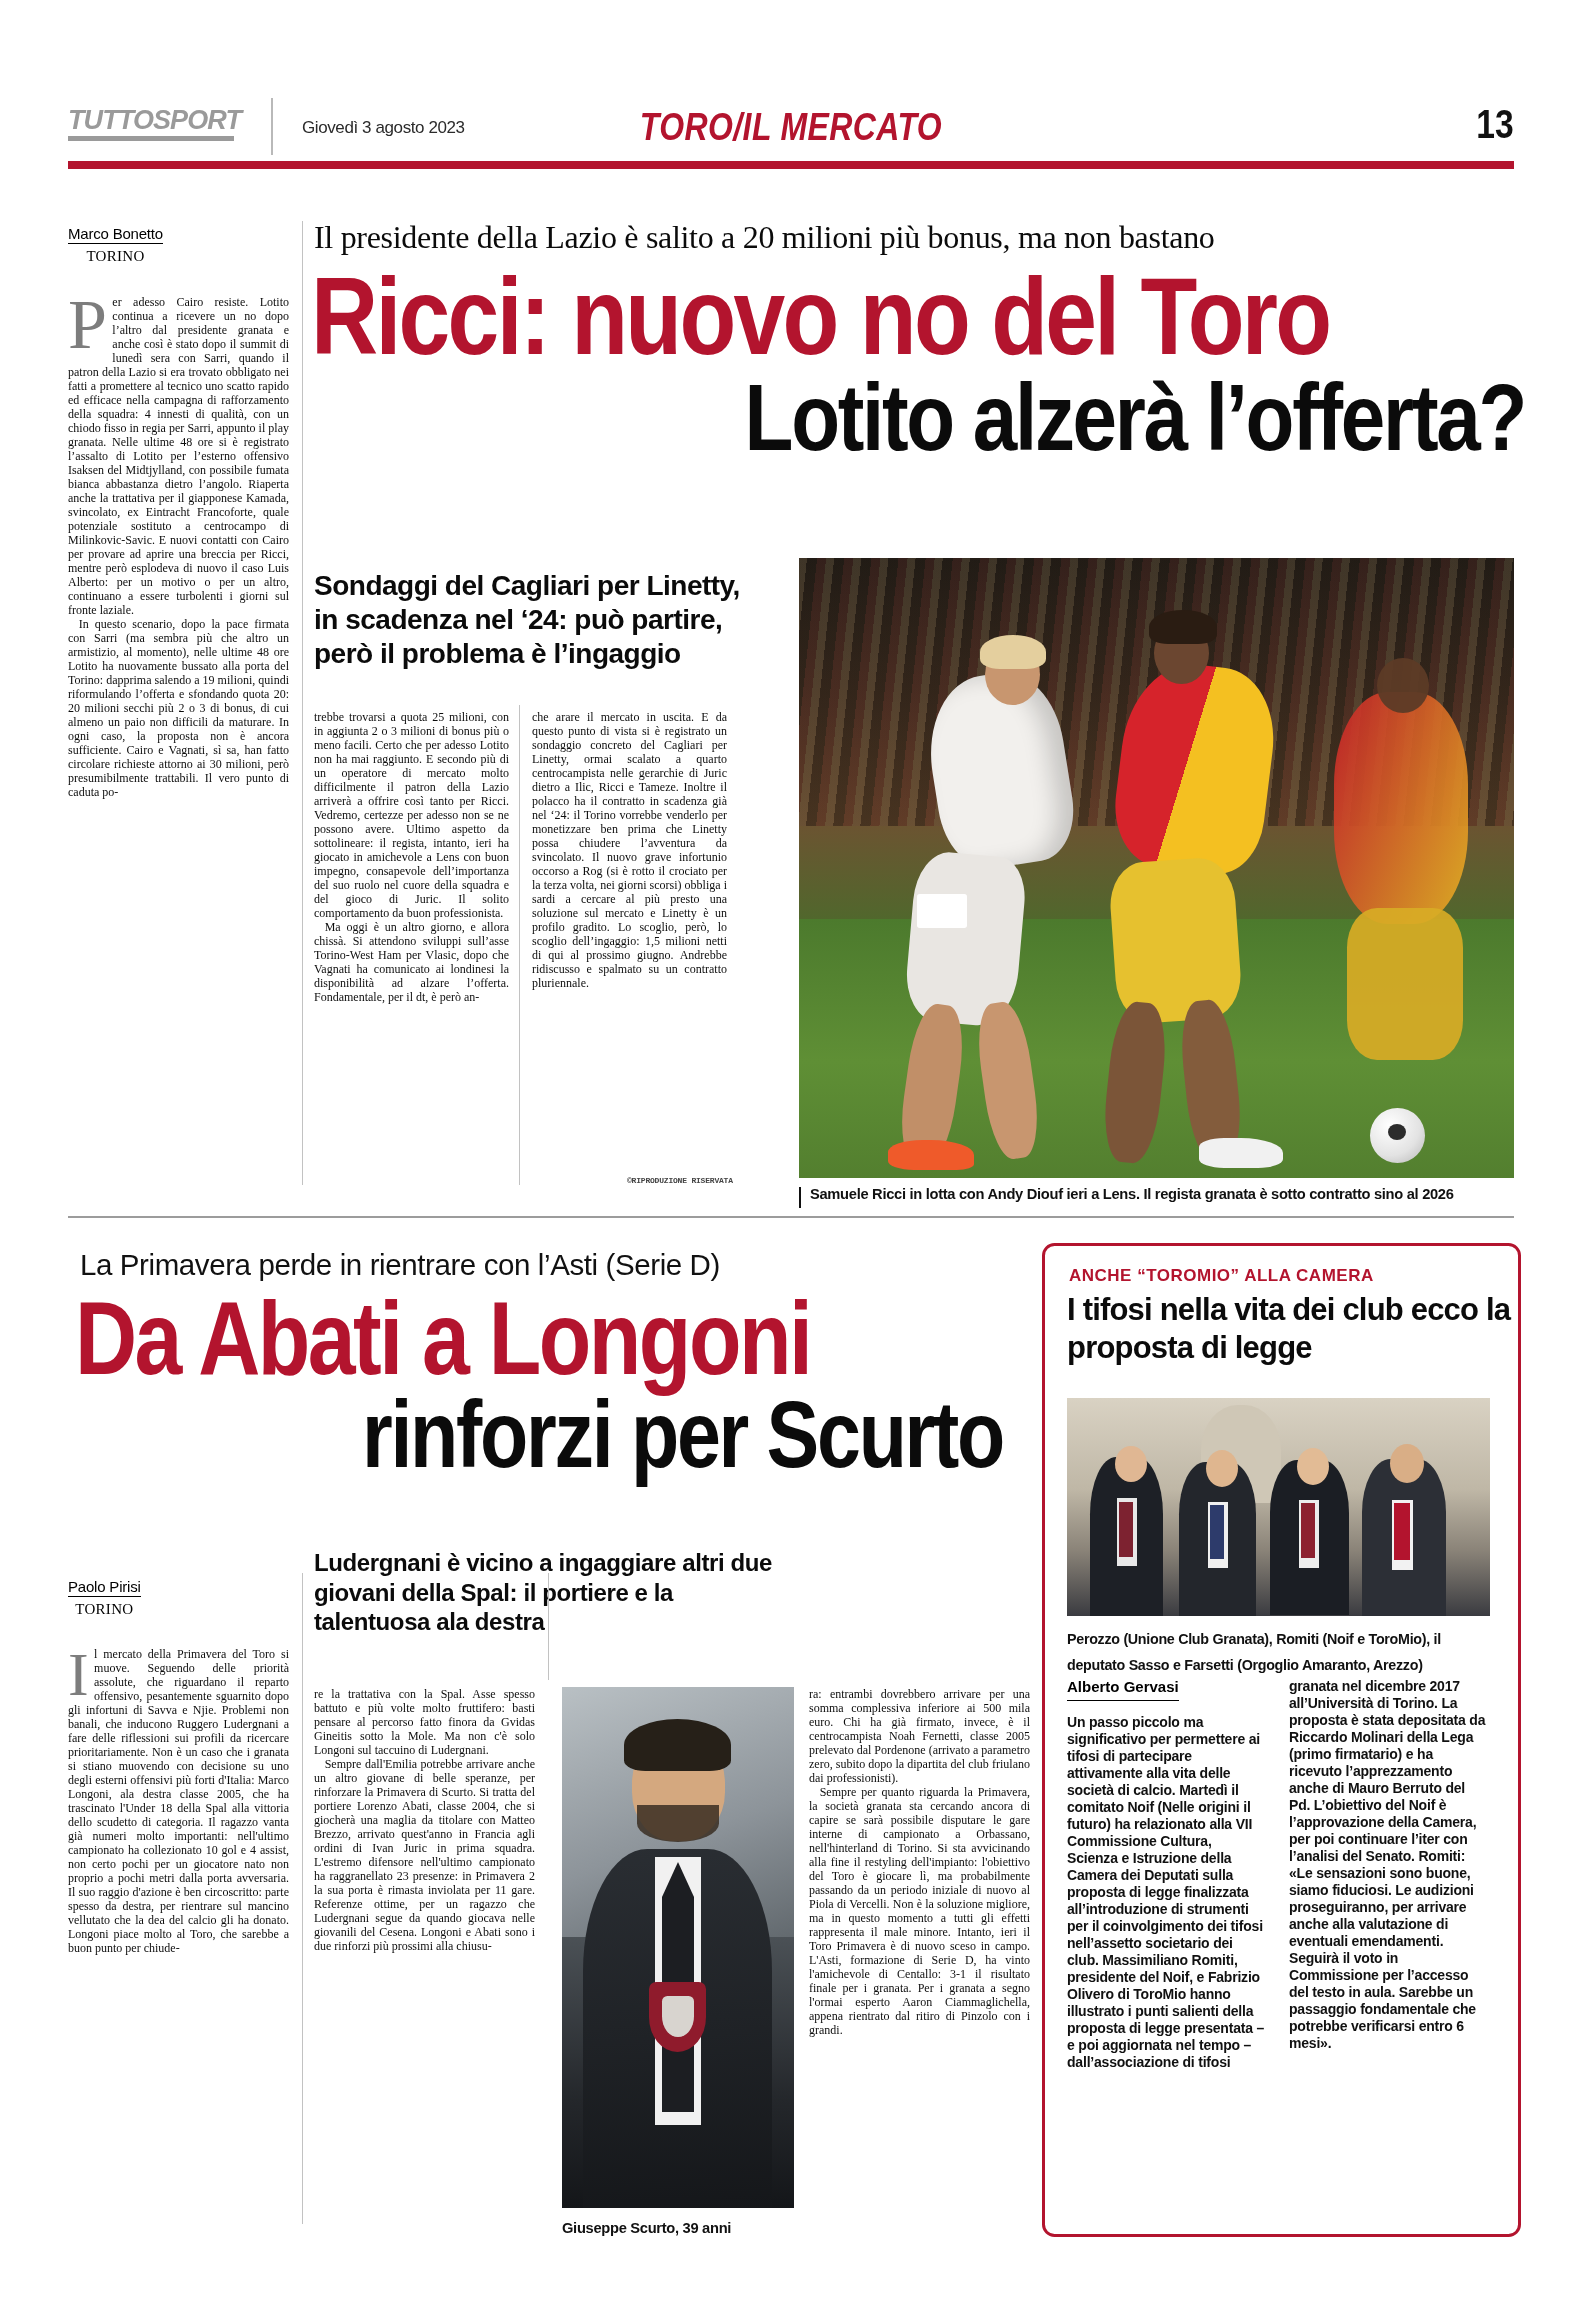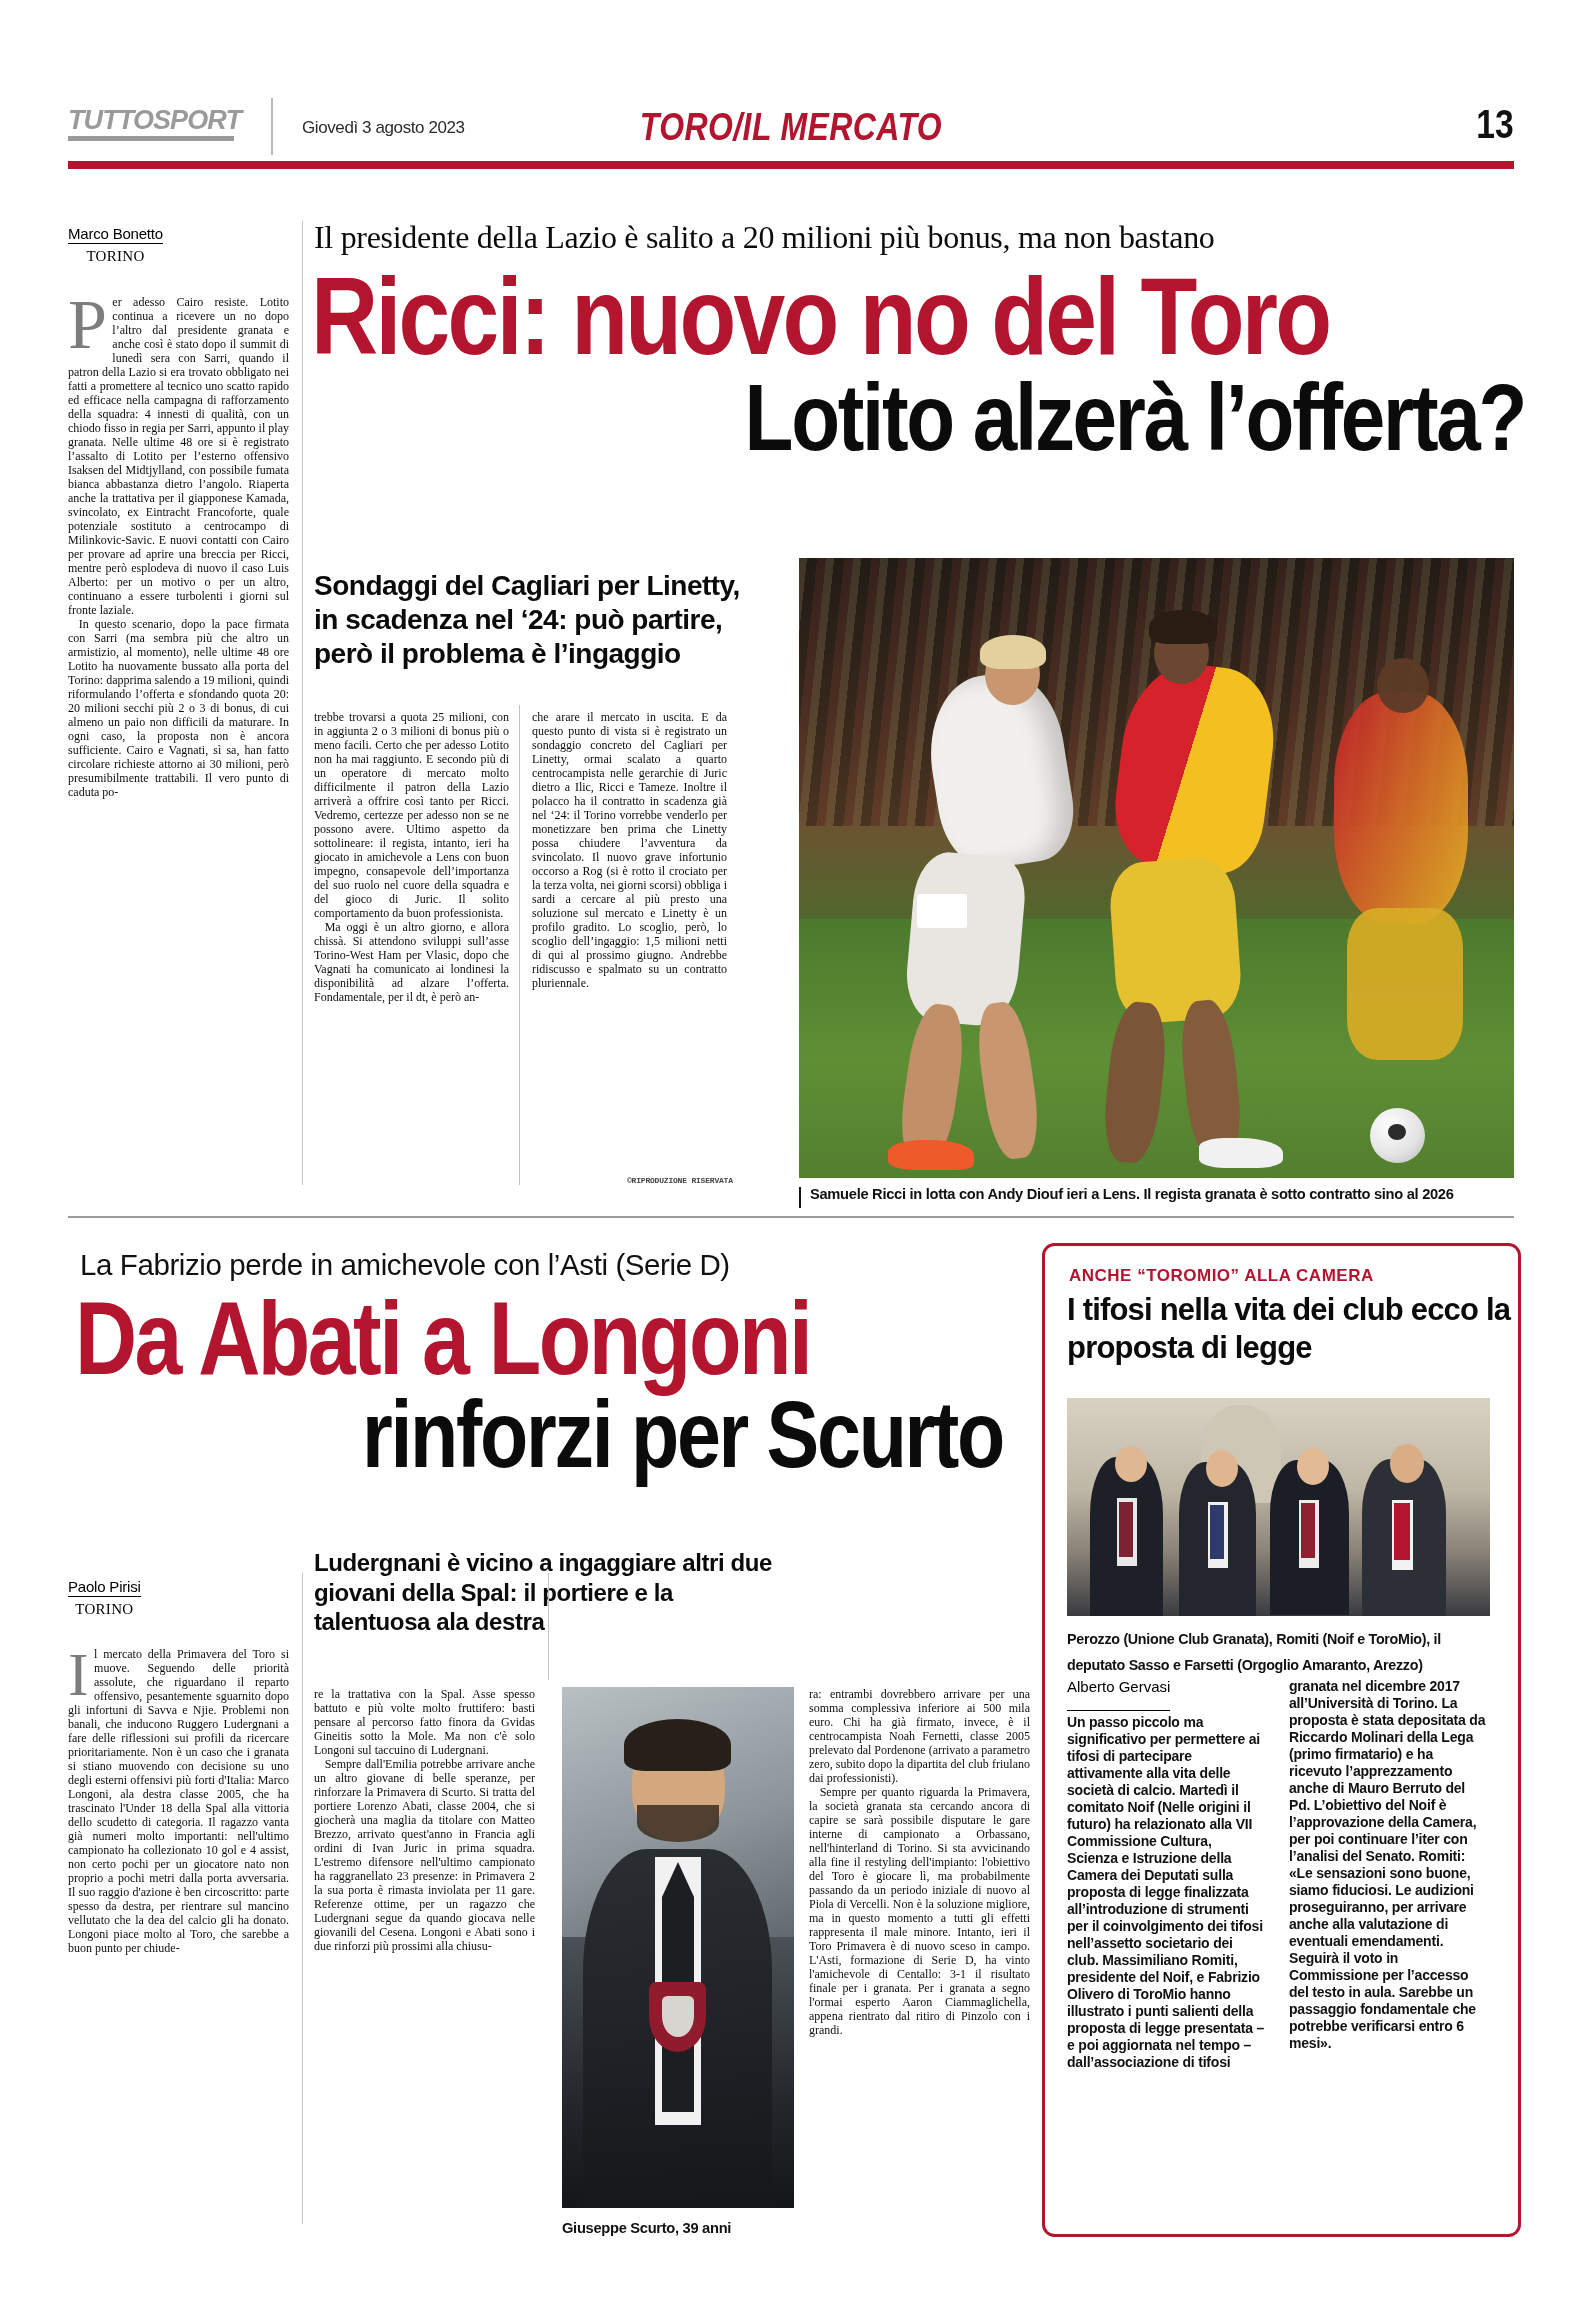--- a/index.html
+++ b/index.html
@@ -48,21 +48,21 @@
   .a2-sub{position:absolute;left:314px;top:1548px;width:464px;font-family:"Liberation Sans",sans-serif;font-weight:bold;font-size:24px;line-height:29.5px;color:#0b0b0b;letter-spacing:-0.4px;}
 
   .photo2{position:absolute;left:562px;top:1687px;width:232px;height:521px;overflow:hidden;background:linear-gradient(160deg,#9aa2a8 0%,#7e878d 22%,#3e4347 44%,#23262a 68%,#15171a 100%);}
 
   
   .sbox{position:absolute;left:1042px;top:1243px;width:473px;height:988px;border:3.6px solid #b3142e;border-radius:12.5px;background:#fff;}
   .sbox-kicker{position:absolute;left:1069px;top:1266px;width:428px;font-family:"Liberation Sans",sans-serif;font-weight:bold;font-size:17px;letter-spacing:0.5px;color:#b3142e;}
   .sbox-h{position:absolute;left:1067px;top:1291px;width:446px;font-family:"Liberation Sans",sans-serif;font-weight:bold;font-size:31px;line-height:38px;color:#0b0b0b;letter-spacing:-0.8px;}
   .photo3{position:absolute;left:1067px;top:1398px;width:423px;height:218px;overflow:hidden;background:linear-gradient(170deg,#cfc6b6 0%,#b7ad9c 26%,#6e6a63 48%,#2f3035 72%,#1b1c20 100%);}
   .sbox-cap{position:absolute;left:1067px;top:1626px;width:427px;font-family:"Liberation Sans",sans-serif;font-weight:bold;font-size:14.3px;line-height:26px;color:#111;letter-spacing:-0.3px;}
-  .sbox-byline{position:absolute;left:1067px;top:1678px;font-family:"Liberation Sans",sans-serif;font-weight:normal;font-size:15px;border-bottom:1.8px solid #000;display:inline-block;padding-bottom:15px;}
+  .sbox-byline{position:absolute;left:1067px;top:1678px;font-family:"Liberation Sans",sans-serif;font-weight:bold;font-size:15px;border-bottom:1.8px solid #000;display:inline-block;padding-bottom:5px;}
   .sbox-col{position:absolute;font-family:"Liberation Sans",sans-serif;font-weight:bold;font-size:14px;line-height:17px;color:#111;letter-spacing:-0.2px;}
 
   
   .ph-shape{position:absolute;}
 </style>
 </head>
 <body>
 
 <div class="page">
 
@@ -135,21 +135,21 @@
     <div class="ph-shape" style="left:548px;top:350px;width:116px;height:152px;background:#d8ab25;border-radius:26%;opacity:.92;"></div>
 
     <div class="ph-shape" style="left:571px;top:550px;width:55px;height:55px;background:radial-gradient(circle at 36% 32%,#ffffff 0%,#e3e3e3 58%,#b5b5b5 100%);border-radius:50%;"></div>
     <div class="ph-shape" style="left:589px;top:566px;width:18px;height:16px;background:#2c2c2c;border-radius:50%;"></div>
   </div>
   <div class="cap-rule" style="left:799px;top:1187px;width:1.8px;height:21.4px;"></div>
   <div class="photo-cap" style="left:810px;top:1185px;width:705px;">Samuele Ricci in lotta con Andy Diouf ieri a Lens. Il regista granata è sotto contratto sino al 2026</div>
 
   <div class="big-div" style="top:1216px;"></div>
 
-  <div class="a2-kicker">La Fabrizio perde in amichevole con l’Asti (Serie D)</div>
+  <div class="a2-kicker">La Primavera perde in rientrare con l’Asti (Serie D)</div>
   <div class="a2-h1">Da Abati a Longoni</div>
   <div class="a2-h2">rinforzi per Scurto</div>
 
   <div class="byline" style="left:68px;top:1578px;">
     <span class="nm">Paolo Pirisi</span>
     <span class="city">TORINO</span>
   </div>
 
   <div class="col-rule" style="left:302px;top:1573px;height:651px;"></div>
   <div class="a2-sub">Ludergnani è vicino a ingaggiare altri due giovani della Spal: il portiere e la talentuosa ala destra</div>

